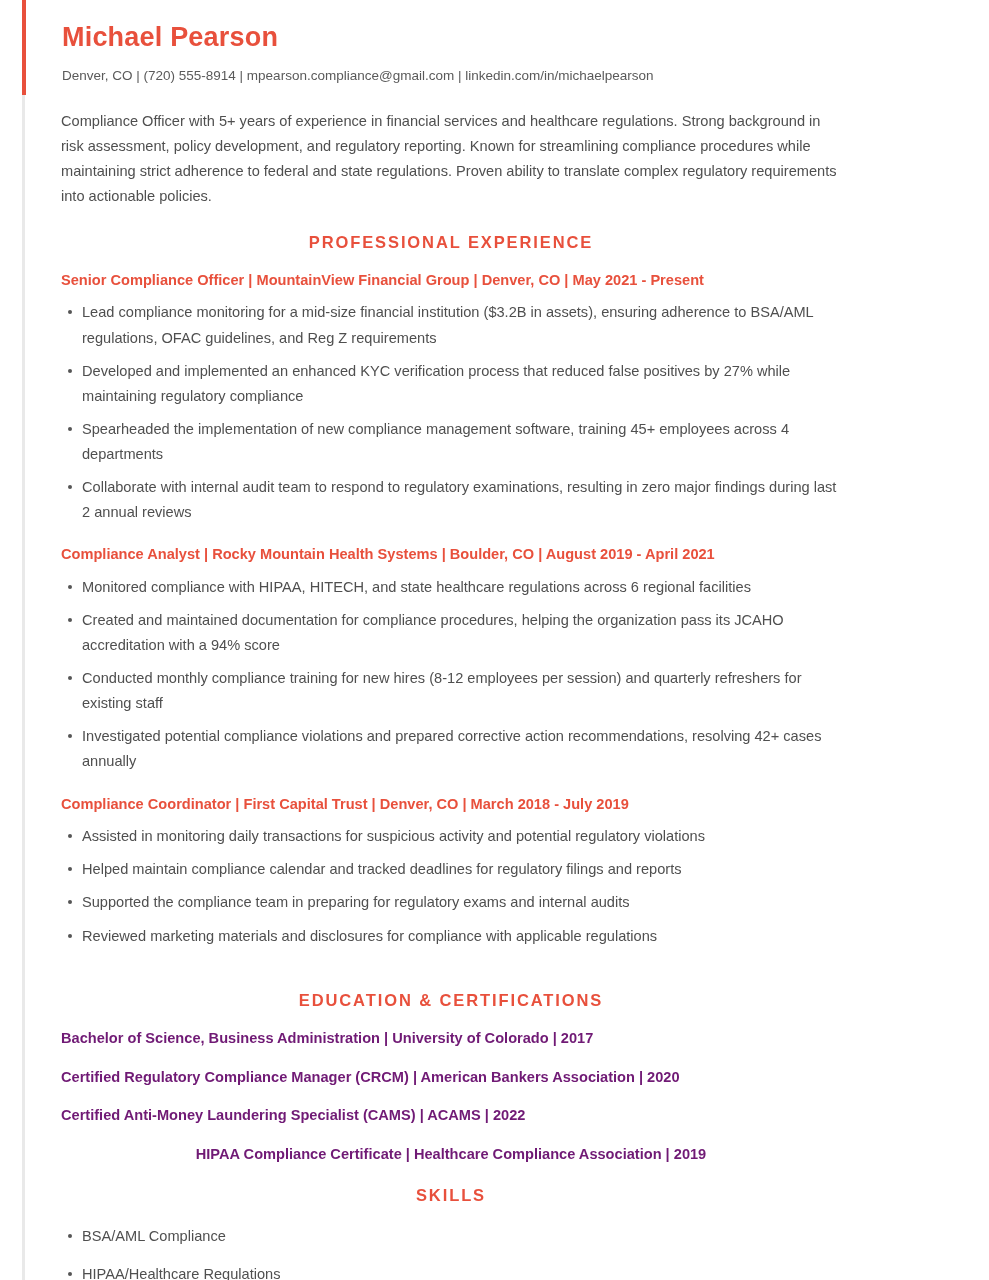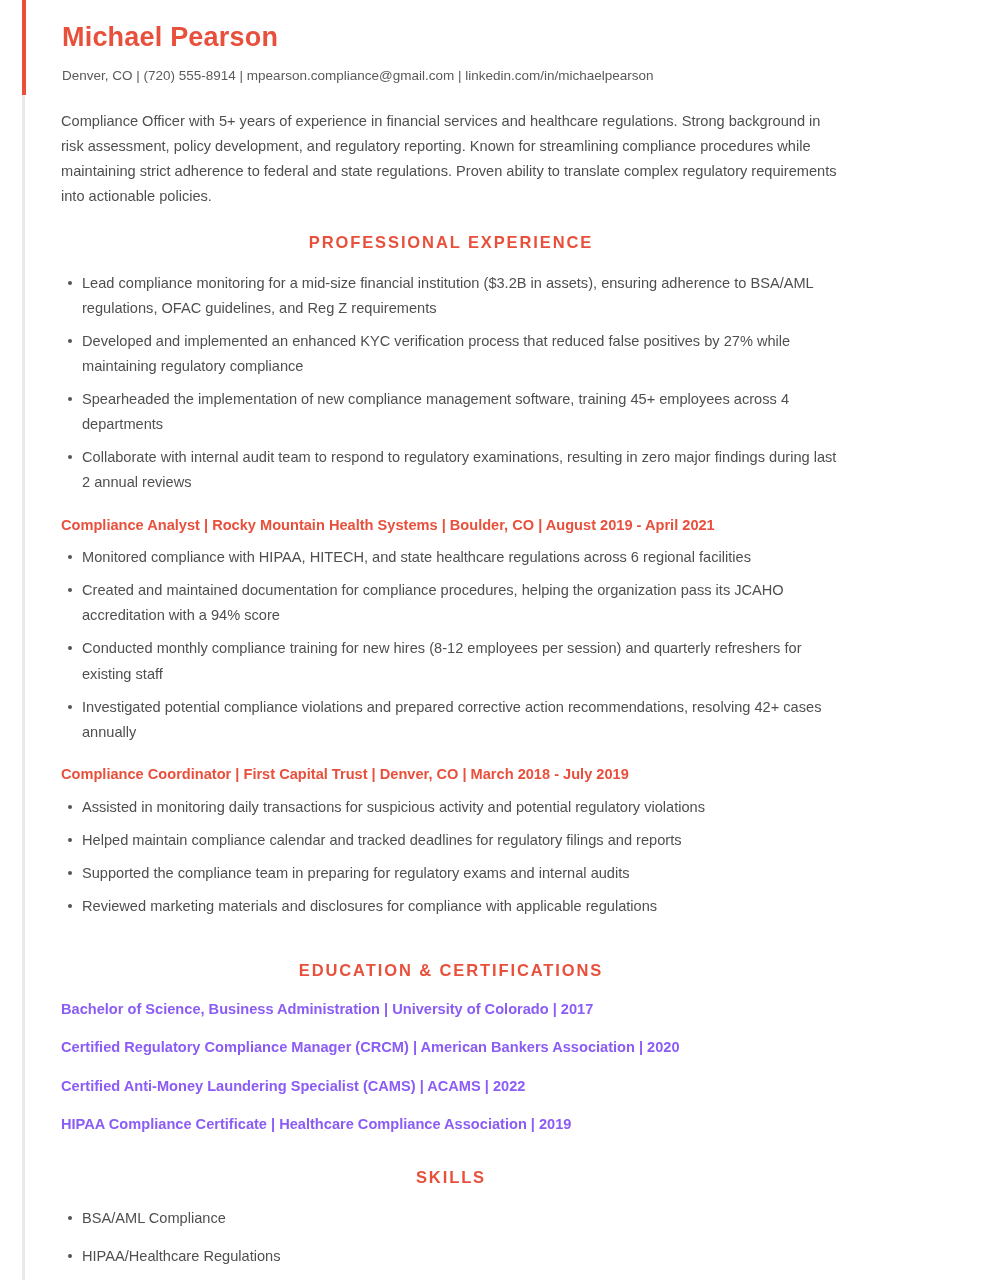--- a/index.html
+++ b/index.html
@@ -118,25 +118,25 @@
     height: 4px;
     border-radius: 50%;
     background: #555555;
   }
   ul.bullets li:last-child { margin-bottom: 0; }
 
   
   .edu-item {
     font-size: 14.6px;
     font-weight: bold;
-    color: #8b5cf6;
+    color: #701a75;
     line-height: 1.4;
     margin: 0 0 18px 0;
   }
-  .edu-item:last-child { margin-bottom: 12px; }
+  .edu-item:last-child { margin-bottom: 0; text-align: center; }
 
   
   ul.skills {
     list-style: none;
     margin: 0;
     padding: 0;
   }
   ul.skills li {
     position: relative;
     font-size: 14.6px;
@@ -167,20 +167,21 @@
   </div>
 
   <div class="block summary-block">
     <p class="summary-text">Compliance Officer with 5+ years of experience in financial services and healthcare regulations. Strong background in risk assessment, policy development, and regulatory reporting. Known for streamlining compliance procedures while maintaining strict adherence to federal and state regulations. Proven ability to translate complex regulatory requirements into actionable policies.</p>
   </div>
 
   <div class="block section-block">
     <h2 class="section-title">PROFESSIONAL EXPERIENCE</h2>
 
     <div class="job">
+      <div class="job-heading">Senior Compliance Officer | MountainView Financial Group | Denver, CO | May 2021 - Present</div>
       <ul class="bullets">
         <li>Lead compliance monitoring for a mid-size financial institution ($3.2B in assets), ensuring adherence to BSA/AML regulations, OFAC guidelines, and Reg Z requirements</li>
         <li>Developed and implemented an enhanced KYC verification process that reduced false positives by 27% while maintaining regulatory compliance</li>
         <li>Spearheaded the implementation of new compliance management software, training 45+ employees across 4 departments</li>
         <li>Collaborate with internal audit team to respond to regulatory examinations, resulting in zero major findings during last 2 annual reviews</li>
       </ul>
     </div>
 
     <div class="job">
       <div class="job-heading">Compliance Analyst | Rocky Mountain Health Systems | Boulder, CO | August 2019 - April 2021</div>

